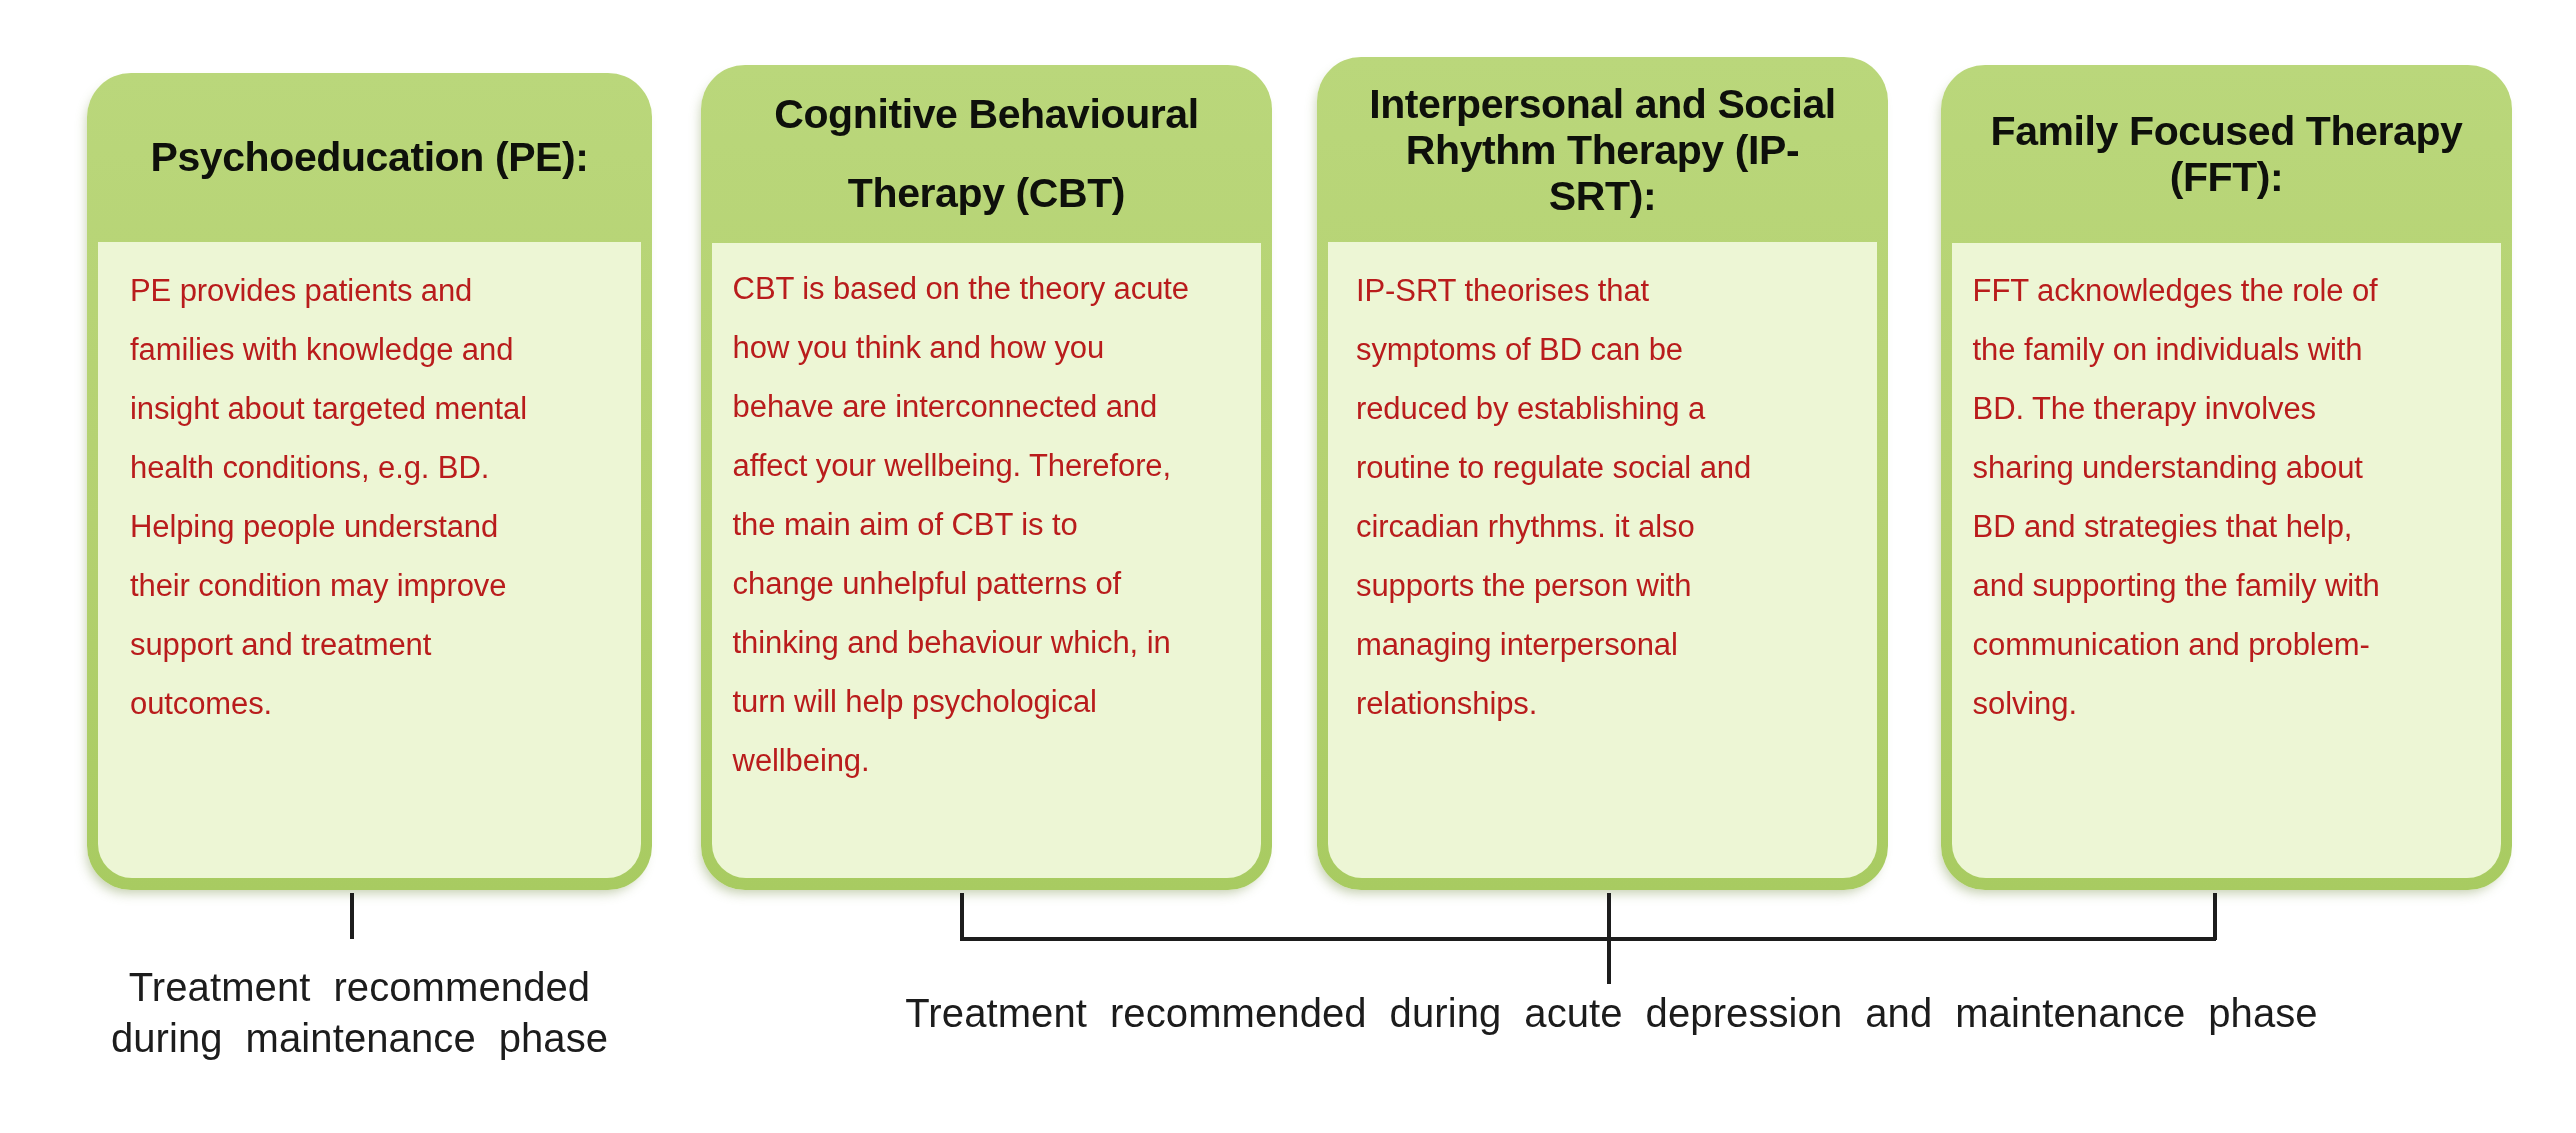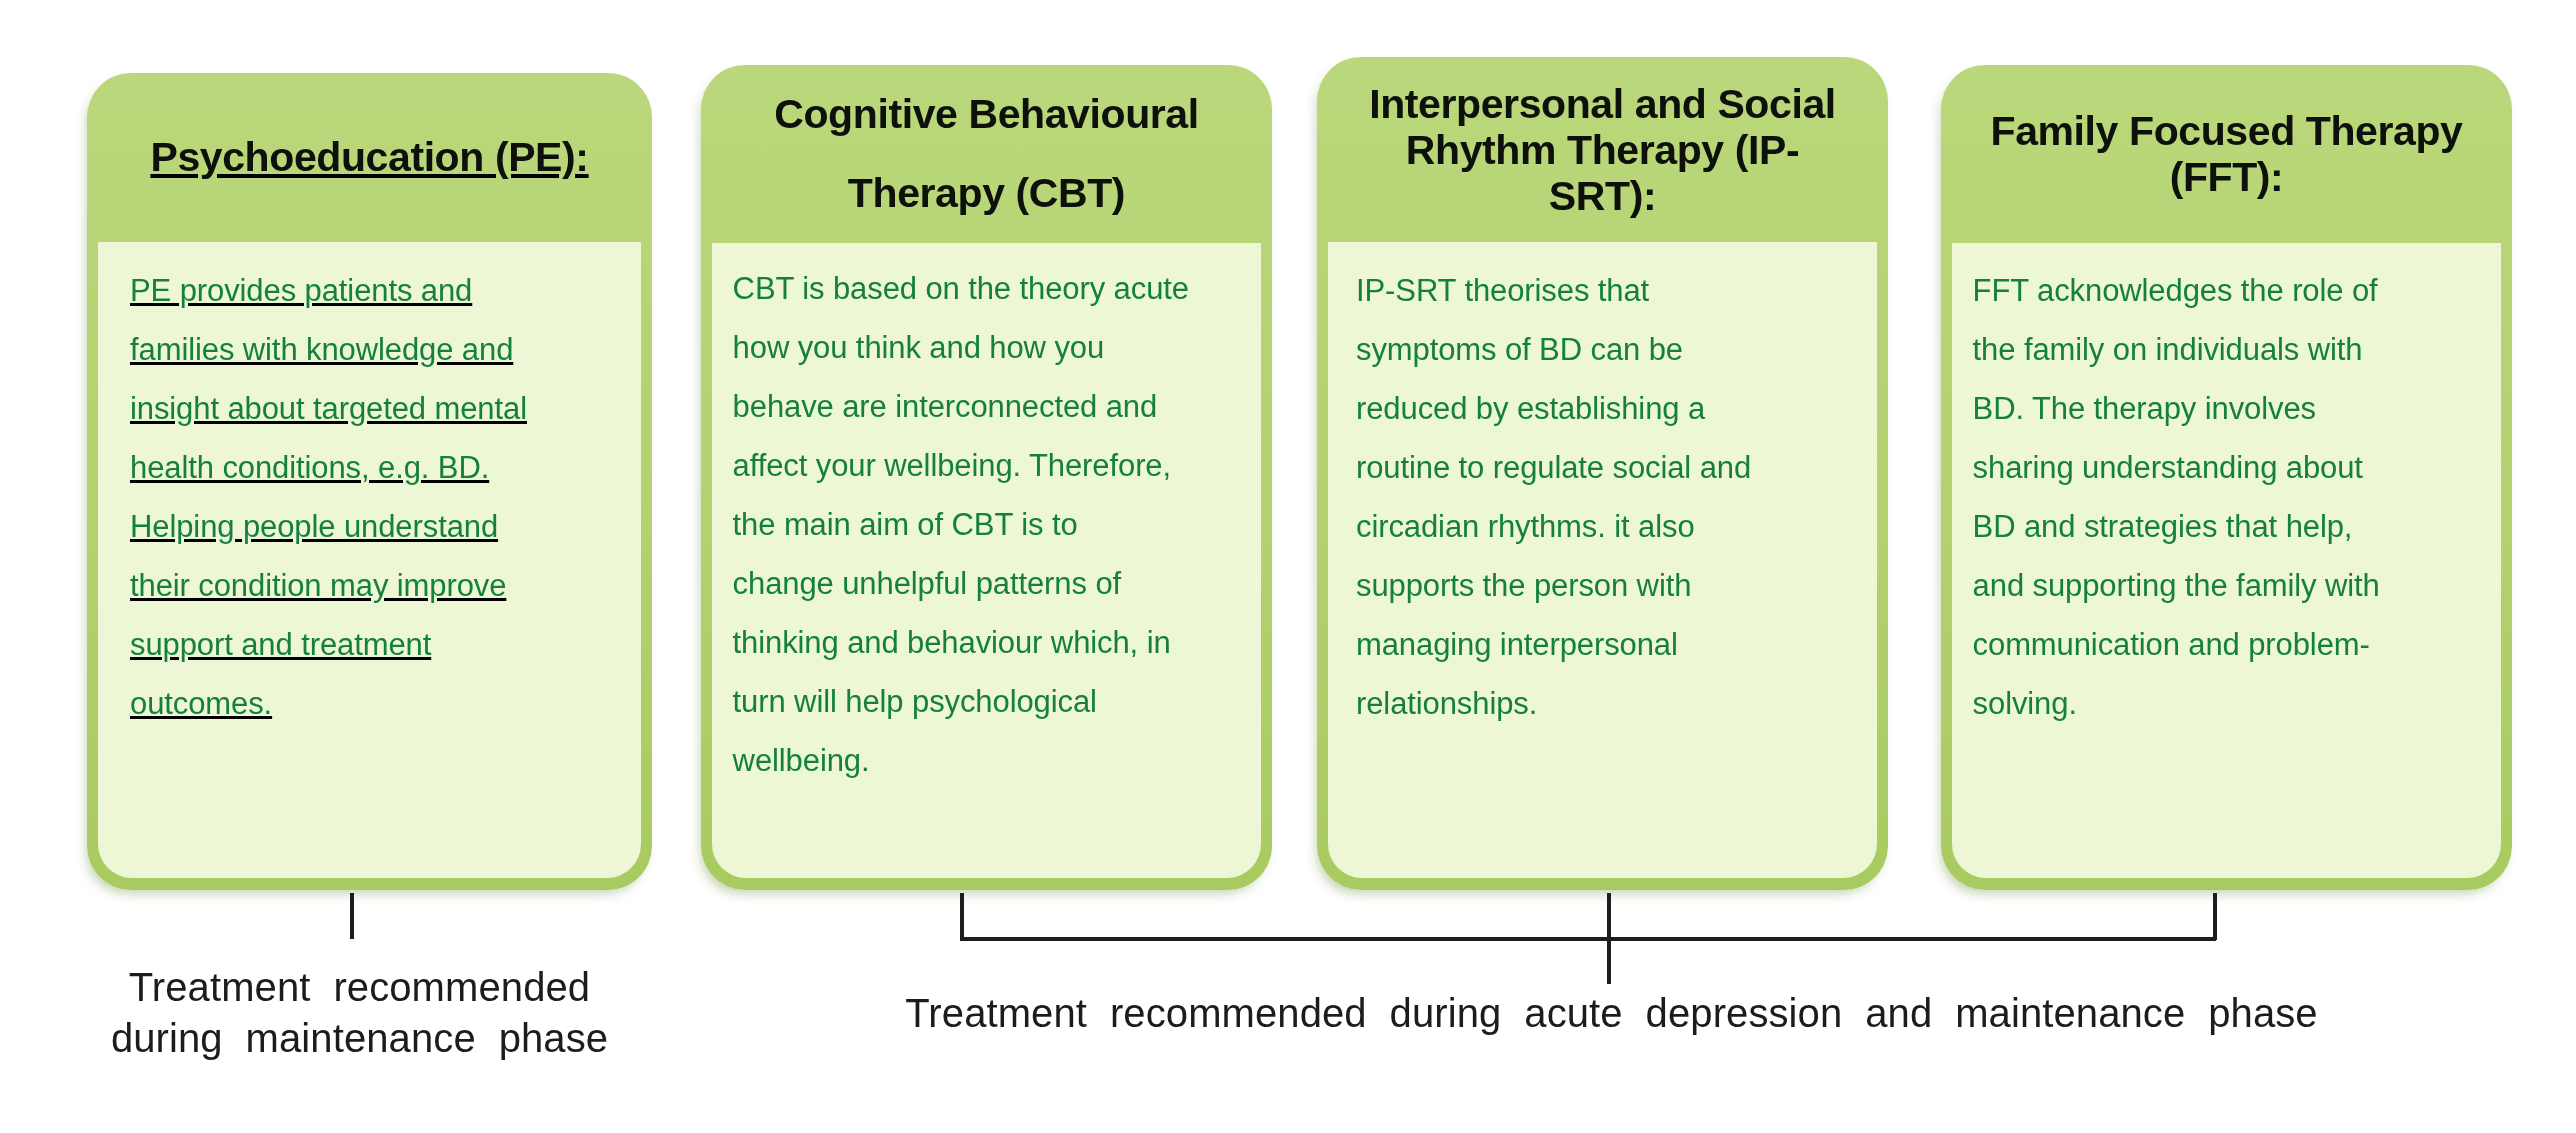--- a/index.html
+++ b/index.html
@@ -35,27 +35,27 @@
   }
   .card-body {
     flex:1 1 auto;
     background:#edf6d5;
     margin:0 11px 11.7px 11px;
     border-radius:0 0 34px 34px;
   }
   .card-text {
     font-size:31px;
     line-height:59px;
-    color:#15803d;
+    color:#b91c1c;
     white-space:pre-line;
     letter-spacing:-0.1px;
   }
 
   
-  #card-pe   { left:87px;  top:73px; width:565px; height:817px;text-decoration:underline; }
+  #card-pe   { left:87px;  top:73px; width:565px; height:817px; }
   #card-cbt  { left:701px;  top:65px;  width:571px; height:825px; }
   #card-ipsrt{ left:1317px; top:57px;  width:571px; height:833px; }
   #card-fft  { left:1941px; top:65px;  width:571px; height:825px; }
 
   #card-pe    .card-header { height:169px; }
   #card-cbt   .card-header { height:178px; }
   #card-ipsrt .card-header { height:185px; }
   #card-fft   .card-header { height:178px; }
 
   #card-pe    .card-title { line-height:47px; }

